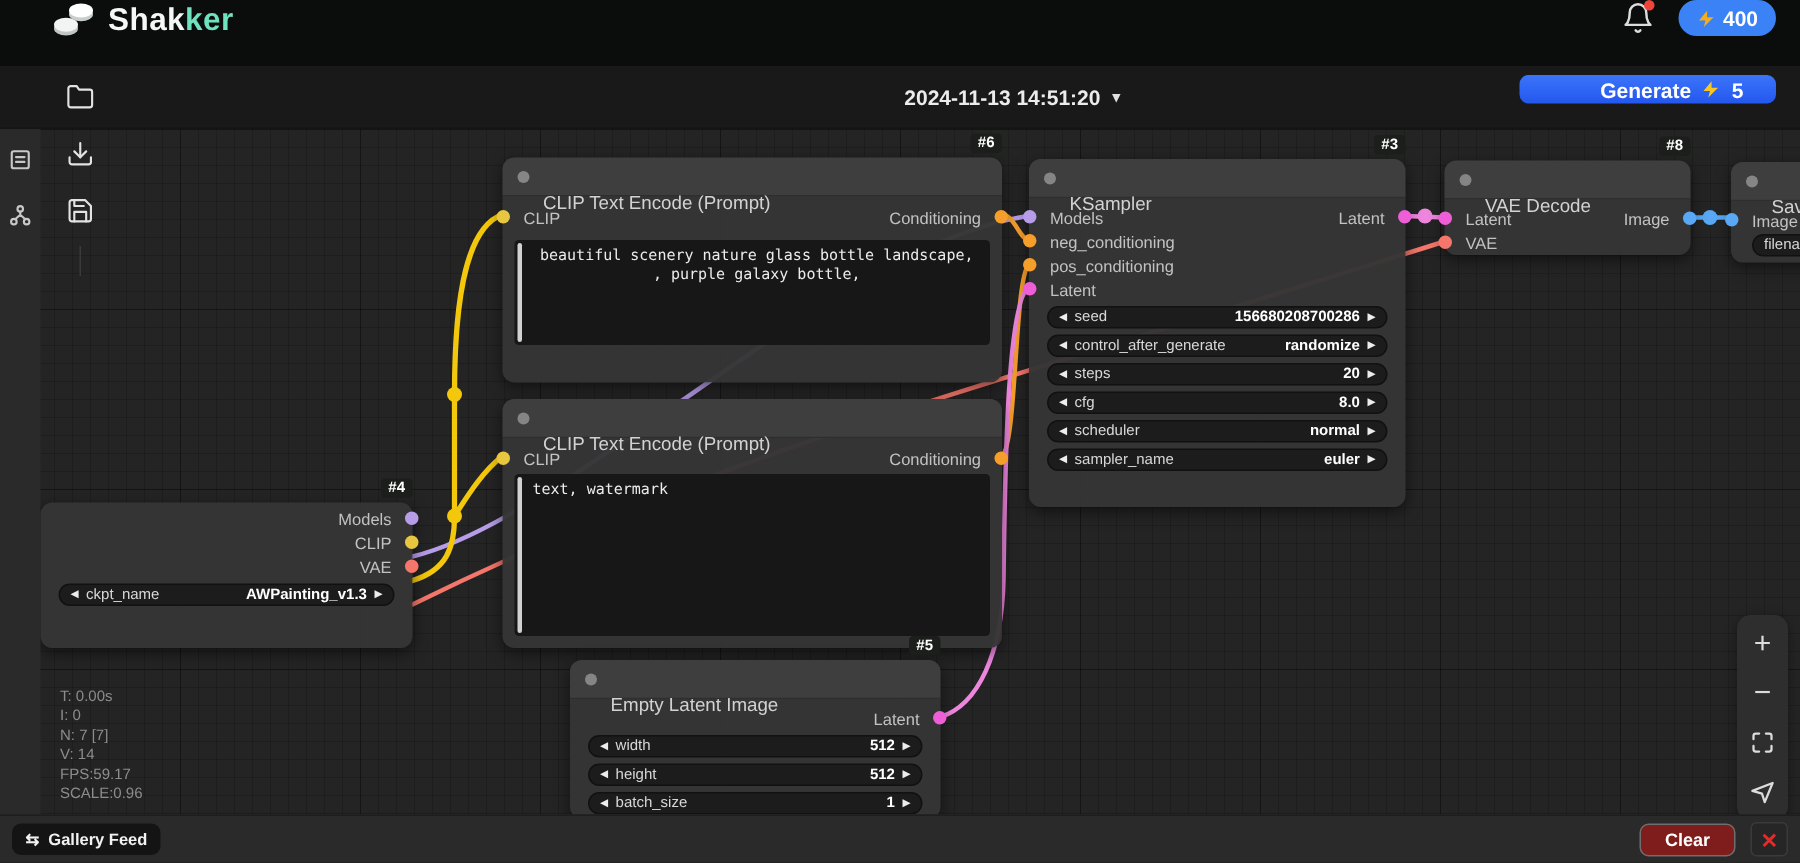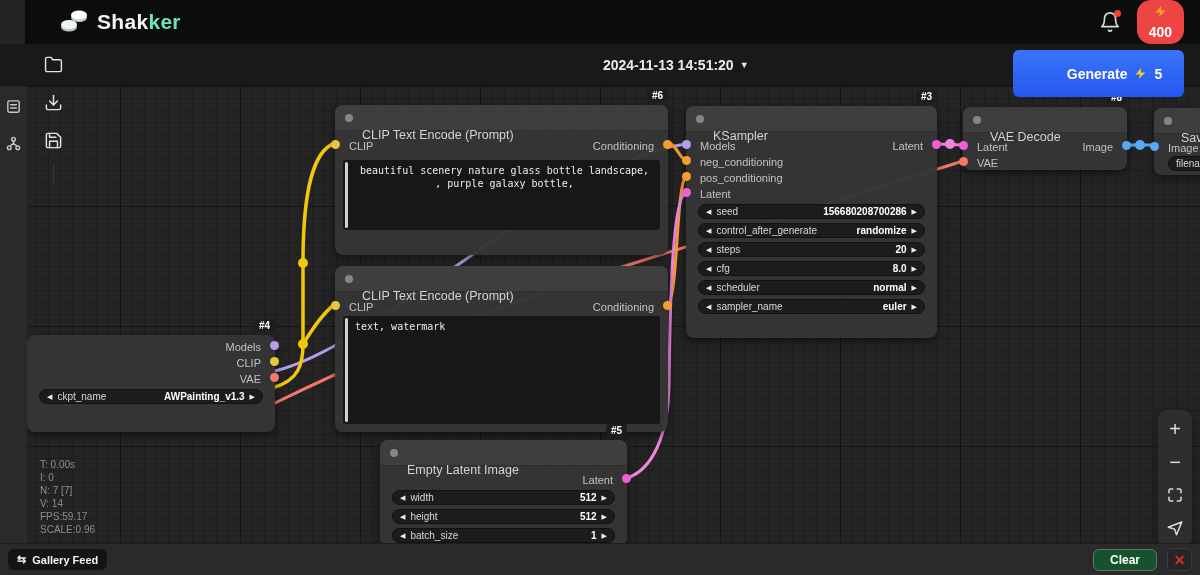--- a/index.html
+++ b/index.html
@@ -5,41 +5,41 @@
 <style>
   * { box-sizing: border-box; }
   html,body { margin:0; padding:0; }
   body {
     width:1200px; height:575px; position:relative; overflow:hidden;
     background:#232323; font-family:"Liberation Sans", sans-serif;
     -webkit-font-smoothing:antialiased;
   }
   
   .header{position:absolute;top:0;left:0;right:0;height:44px;background:#0a0d0c;
-    display:flex;align-items:center;padding:0 16px;z-index:20;margin-left:25px;}
+    display:flex;align-items:flex-start;padding:0 16px;z-index:20;}
   .logo{display:flex;align-items:center;gap:8px;margin-left:18px;}
   .logo-text{font-size:21px;font-weight:bold;letter-spacing:.3px;}
   .logo-text .w{color:#f5f6f6;} .logo-text .g{color:#6fe2c0;}
   .header-right{margin-left:auto;display:flex;align-items:center;gap:16px;}
   .bell-wrap{position:relative;width:22px;height:22px;}
   .bell-dot{position:absolute;top:-1px;right:0;width:7px;height:7px;border-radius:50%;background:#f04438;}
-  .credits-pill{display:flex;align-items:center;gap:5px;background:#ef4444;border-radius:14px;
-    padding:4px 12px;color:#fff;font-weight:bold;font-size:14px;flex-direction:column;}
+  .credits-pill{display:flex;align-items:center;gap:5px;background:#3b82f6;border-radius:14px;
+    padding:4px 12px;color:#fff;font-weight:bold;font-size:14px;}
   
   .toolbar{position:absolute;top:44px;left:0;right:0;height:42px;background:#191919;
     display:flex;align-items:center;padding:0 12px;z-index:19;border-bottom:1px solid #141414;}
   .tb-group{display:flex;align-items:center;gap:10px;flex-direction:column;}
   .gallery-btn{display:flex;align-items:center;gap:7px;color:#f0f0f0;font-size:13px;font-weight:bold;
     padding:4px 6px;border-radius:5px;}
   .tb-divider{width:1px;height:20px;background:#3a3a3a;margin:0 10px;}
   .tb-icon{width:30px;height:28px;display:flex;align-items:center;justify-content:center;border-radius:5px;color:#e3e3e3;}
   .timestamp{position:absolute;left:50%;transform:translateX(2%);display:flex;align-items:center;gap:8px;
     color:#ececec;font-size:14px;font-weight:bold;}
   .caret{font-size:10px;color:#e0e0e0;}
-  .generate-btn{position:absolute;right:16px;top:6px;height:47px;width:171px;border-radius:6px;
+  .generate-btn{position:absolute;right:16px;top:6px;height:19px;width:171px;border-radius:6px;
     background:linear-gradient(180deg,#3b74fa,#2457ee);display:flex;align-items:center;justify-content:center;
     gap:7px;color:#fff;font-size:14px;font-weight:bold;cursor:pointer;padding-left:32px;}
   
   .canvas{position:absolute;top:86px;left:0;right:0;bottom:32px;overflow:hidden;background:#242424;
     background-image:
       linear-gradient(rgba(0,0,0,.30) 1px, transparent 1px),
       linear-gradient(90deg, rgba(0,0,0,.30) 1px, transparent 1px),
       linear-gradient(rgba(0,0,0,.18) 1px, transparent 1px),
       linear-gradient(90deg, rgba(0,0,0,.18) 1px, transparent 1px);
     background-size:120px 120px,120px 120px,12px 12px,12px 12px;}
@@ -78,21 +78,21 @@
   .zoom-panel{position:absolute;right:8px;top:324px;width:34px;background:#2e2e2e;border-radius:9px;z-index:4;
     display:flex;flex-direction:column;align-items:center;padding:7px 0;gap:9px;box-shadow:0 2px 8px rgba(0,0,0,.4);}
   .zp-btn{width:24px;height:24px;display:flex;align-items:center;justify-content:center;color:#dcdcdc;
     font-size:20px;cursor:pointer;}
   
   .bottombar{position:absolute;bottom:0;left:0;right:0;height:32px;background:#2a2a2a;z-index:20;
     display:flex;align-items:center;justify-content:space-between;padding:0 8px;border-top:1px solid #1e1e1e;}
   .resize-btn{display:flex;align-items:center;gap:6px;background:#141414;border-radius:6px;padding:4px 9px;
     color:#f2f2f2;font-size:11px;font-weight:bold;cursor:pointer;}
   .br-right{display:flex;align-items:center;gap:10px;}
-  .clear-btn{background:#14532d;border:1px solid #6e6e6e;border-radius:6px;padding:3px 16px;color:#fff;
+  .clear-btn{background:#7f1d1d;border:1px solid #6e6e6e;border-radius:6px;padding:3px 16px;color:#fff;
     font-size:12px;font-weight:bold;cursor:pointer;}
   .close-btn{width:25px;height:23px;background:#262626;border:1px solid #3a3a3a;border-radius:4px;
     color:#e22b2b;font-size:14px;font-weight:bold;display:flex;align-items:center;justify-content:center;cursor:pointer;}
   svg{display:block;}
 </style>
 </head>
 <body>
 
 <div class="header">
   <div class="logo">

